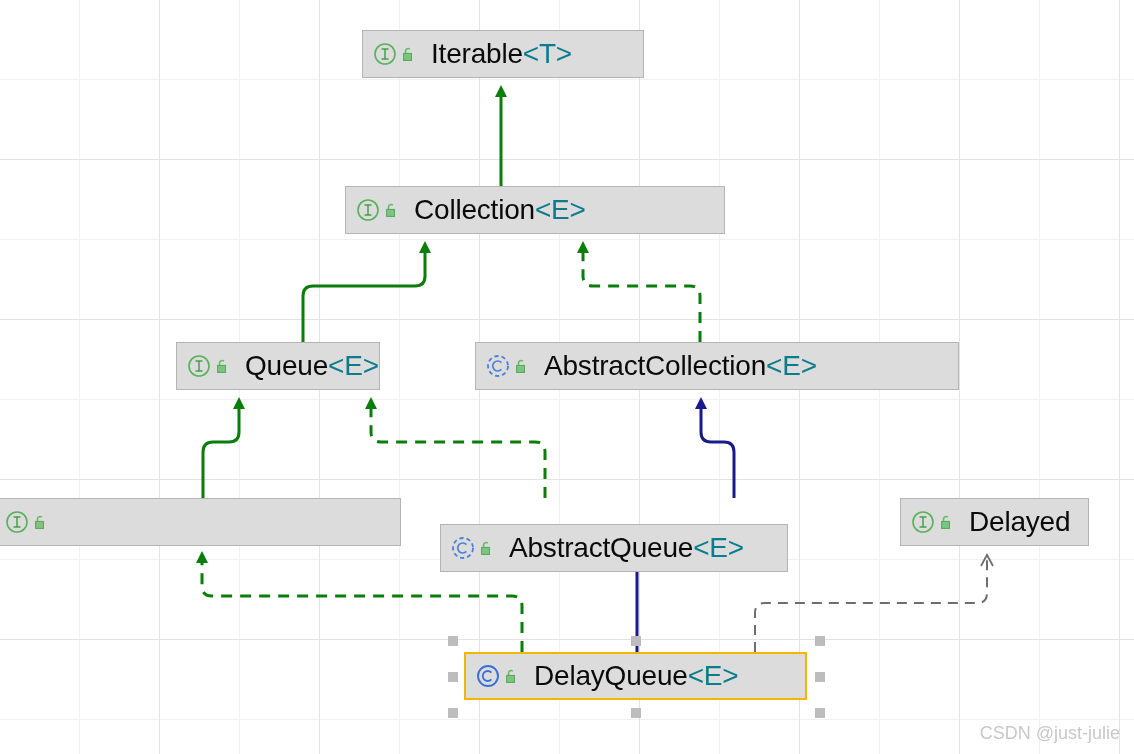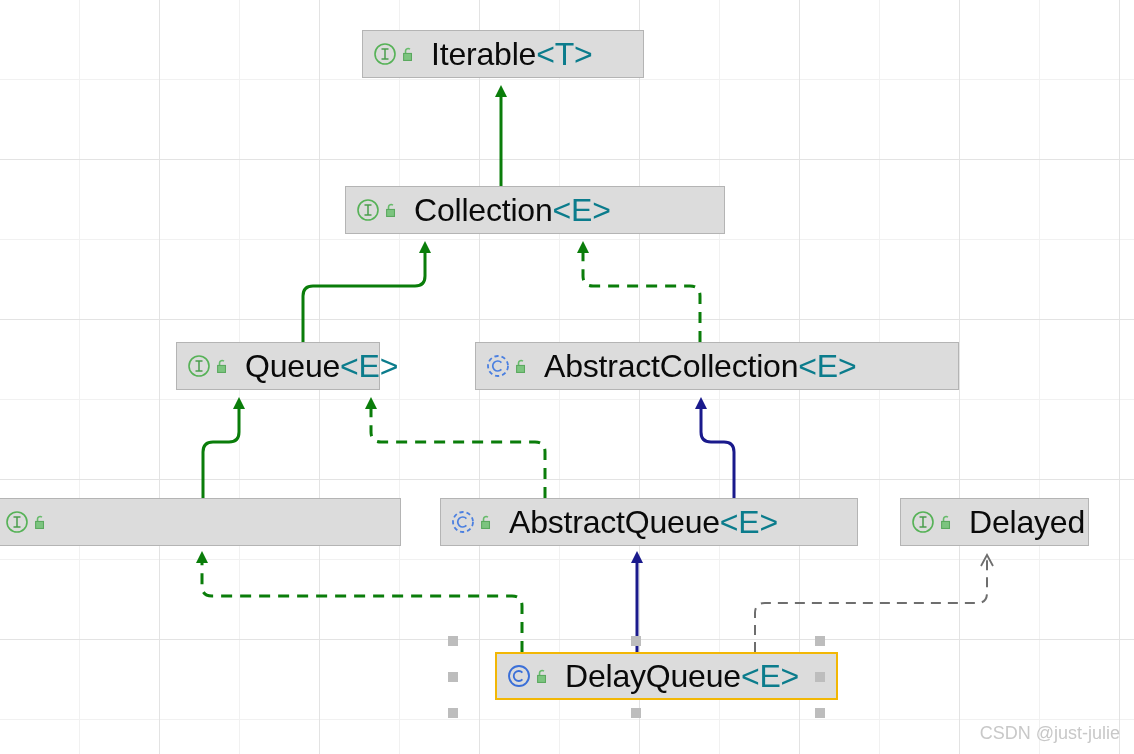--- a/index.html
+++ b/index.html
@@ -37,38 +37,37 @@
     display: flex;
     align-items: center;
     height: 48px;
     padding: 0 14px 0 10px;
     white-space: nowrap;
     z-index: 5;
   }
   .node.selected {
     border: 2px solid #f2b705;
     background: #dcdcdc;
-    margin-left: 31px;
   }
   .node-icon {
     flex: 0 0 auto;
     width: 24px;
     height: 24px;
     margin-right: 3px;
     display: block;
   }
   .lock-icon {
     flex: 0 0 auto;
     width: 17px;
     height: 17px;
     margin-right: 14px;
     display: block;
   }
   .node-label {
-    font-size: 32px;
+    font-size: 28px;
     color: #0a0a0a;
     letter-spacing: -0.2px;
     line-height: 1;
   }
   .node-label .tparam {
     color: #0b7c8c;
   }
   .handle {
     position: absolute;
     width: 10px;
@@ -183,21 +182,21 @@
     <svg class="node-icon" viewBox="0 0 24 24">
       <circle cx="12" cy="12" r="10" fill="none" stroke="#56b257" stroke-width="1.6"></circle>
       <path d="M8.5 7 H15.5 M12 7 V17 M8.5 17 H15.5" stroke="#4a9d4c" stroke-width="1.5" fill="none"></path>
     </svg>
     <svg class="lock-icon" viewBox="0 0 16 16">
       <path d="M5.2 7 V4.6 a2.4 2.4 0 0 1 4.1 -1.5" fill="none" stroke="#66bb6a" stroke-width="1.5"></path>
       <rect x="3.4" y="7" width="7.4" height="6.6" fill="#7cc47f" stroke="#5aa85e" stroke-width="1"></rect>
     </svg>
   </div>
 
-  <div class="node" style="left:440px; top:498px; width:418px;">
+  <div class="node" style="left:440px; top:524px; width:348px;">
     <svg class="node-icon" viewBox="0 0 24 24">
       <circle cx="12" cy="12" r="10" fill="none" stroke="#4a7fe0" stroke-width="1.8" stroke-dasharray="4.2,3"></circle>
       <path d="M15.4 8.6 a5 5 0 1 0 0 6.8" fill="none" stroke="#4a7fe0" stroke-width="1.7"></path>
     </svg>
     <svg class="lock-icon" viewBox="0 0 16 16">
       <path d="M5.2 7 V4.6 a2.4 2.4 0 0 1 4.1 -1.5" fill="none" stroke="#66bb6a" stroke-width="1.5"></path>
       <rect x="3.4" y="7" width="7.4" height="6.6" fill="#7cc47f" stroke="#5aa85e" stroke-width="1"></rect>
     </svg>
     <span class="node-label">
       <span>AbstractQueue</span><span class="tparam">&lt;E&gt;</span>

